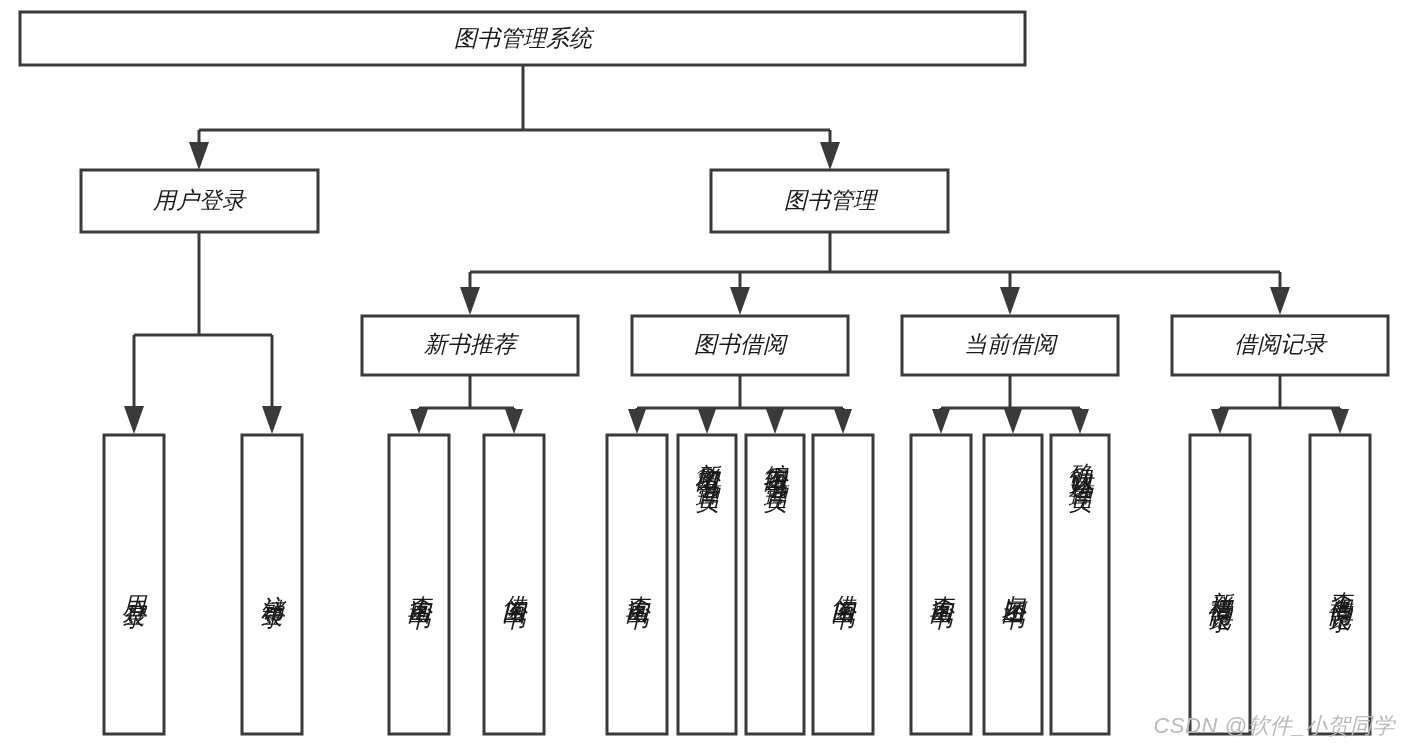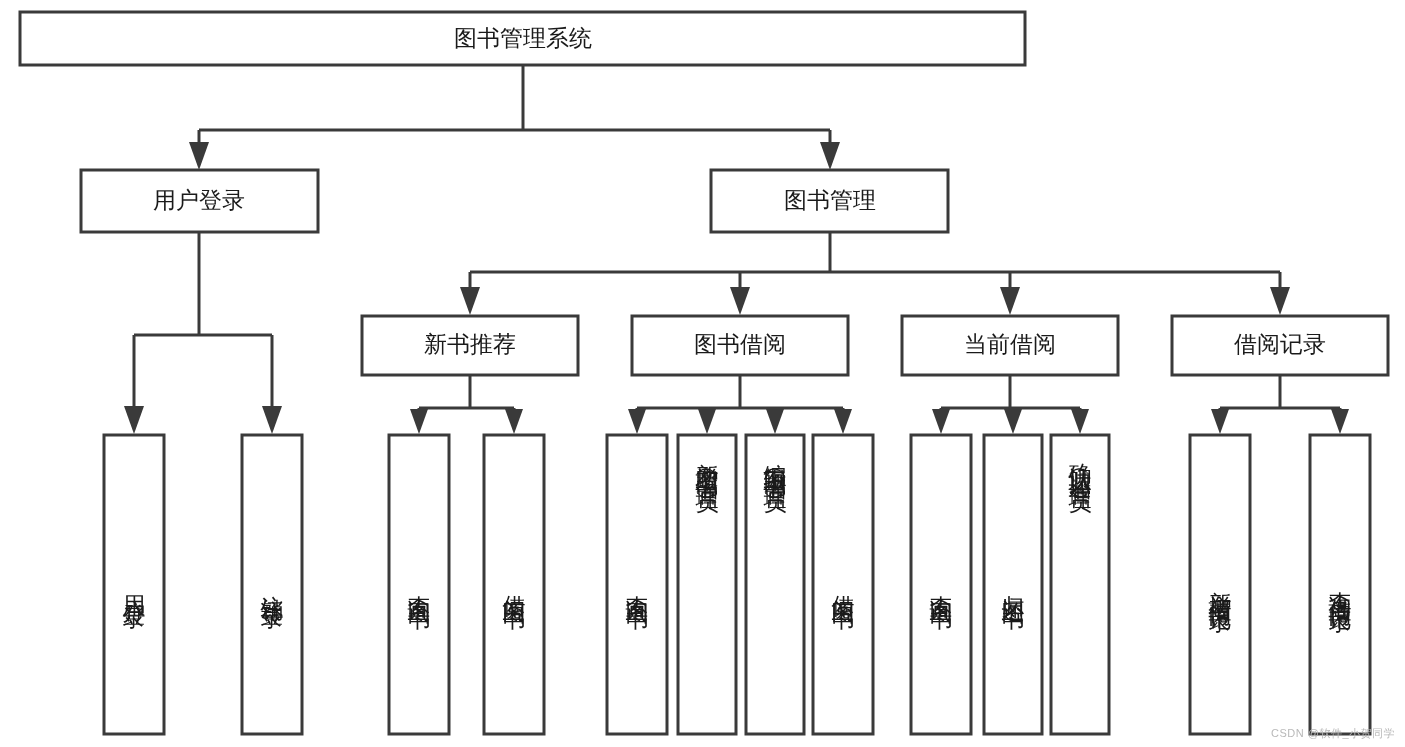--- a/index.html
+++ b/index.html
@@ -11,20 +11,21 @@
     width: 1405px;
     height: 747px;
     font-family: "Liberation Sans", "DejaVu Sans", sans-serif;
     overflow: hidden;
     position: relative;
   }
   #diagram-root {
     position: relative;
     width: 1405px;
     height: 747px;
+    font-style: italic;
   }
   svg.flow {
     position: absolute;
     top: 0;
     left: 0;
     width: 1405px;
     height: 747px;
   }
   .node-box {
     fill: #ffffff;
@@ -69,21 +70,21 @@
     letter-spacing: 4px;
     color: #1a1a1a;
     white-space: nowrap;
     text-align: center;
   }
   .watermark {
     position: absolute;
     right: 10px;
     bottom: 6px;
     font-family: "Liberation Sans", "DejaVu Sans", sans-serif;
-    font-size: 11px;
+    font-size: 22px;
     color: #b9b9b9;
     letter-spacing: 0.5px;
     white-space: nowrap;
   }
 </style>
 </head>
 <body>
 
 <div id="diagram-root">
 

